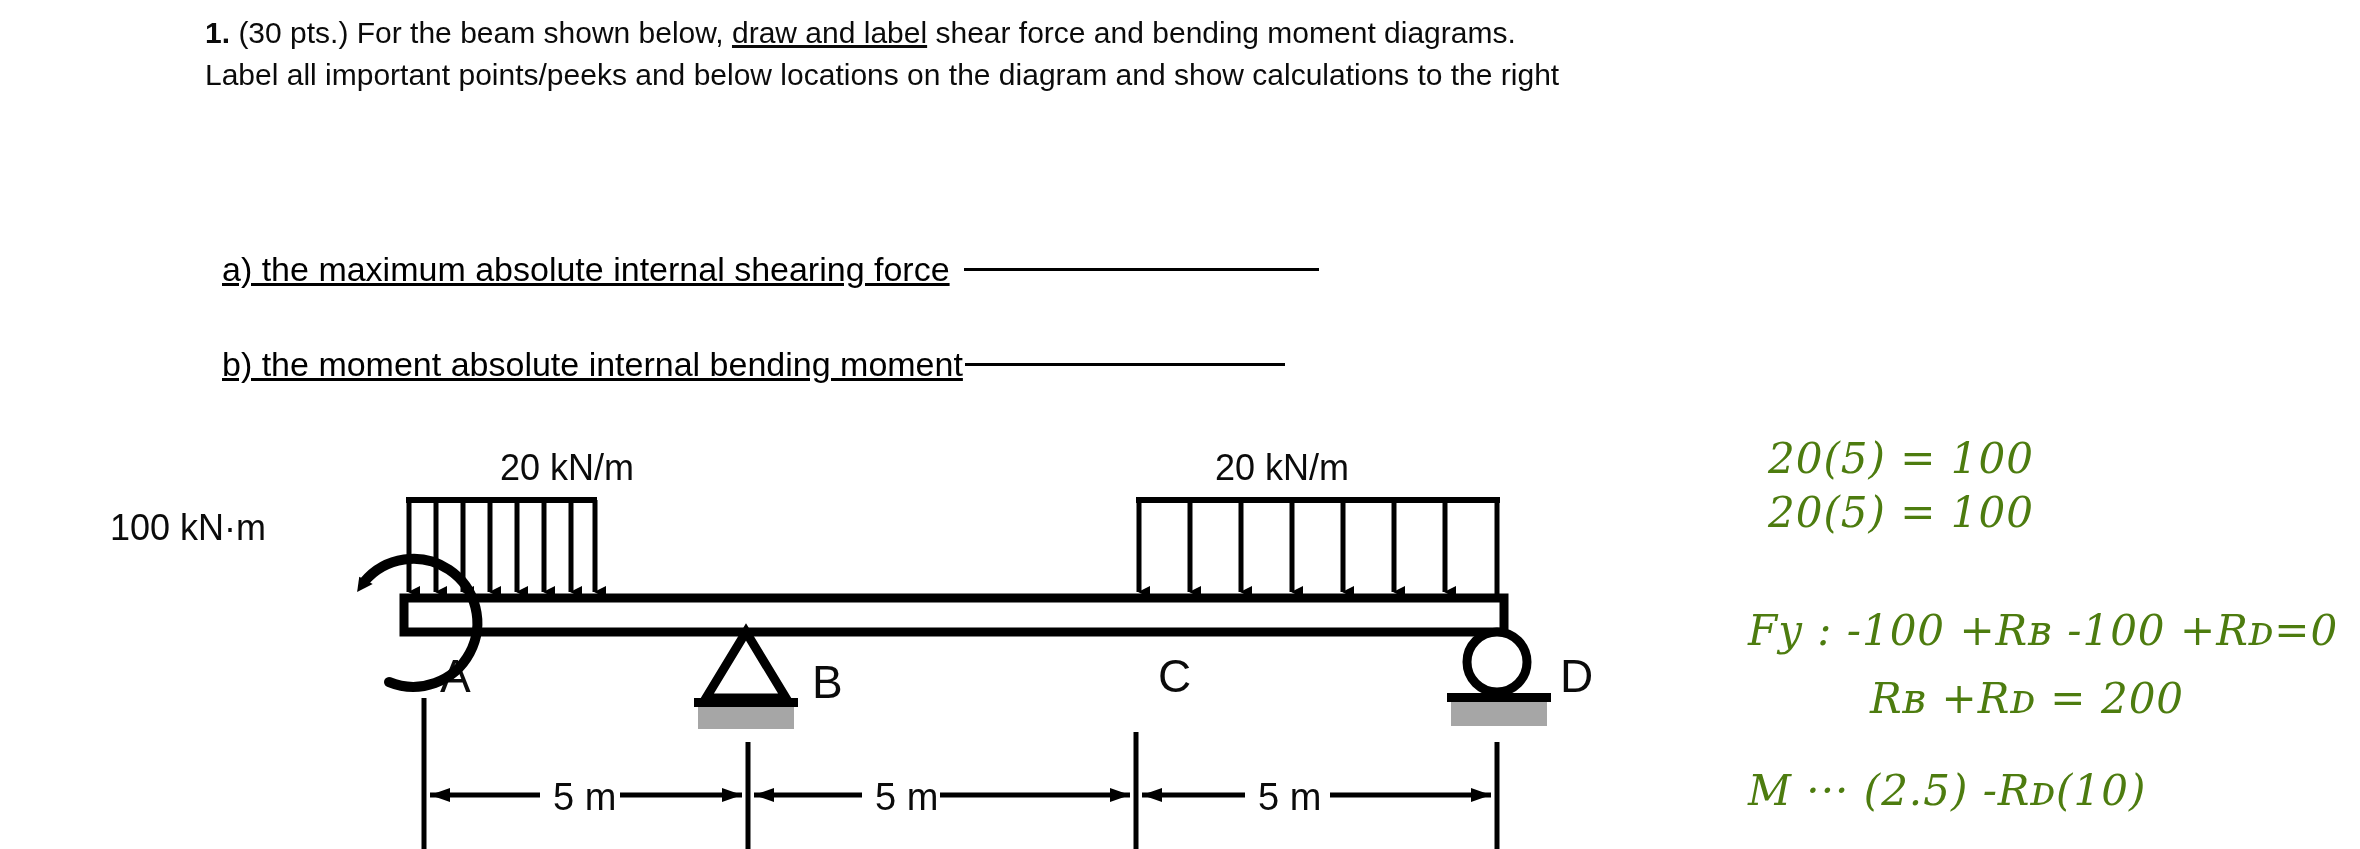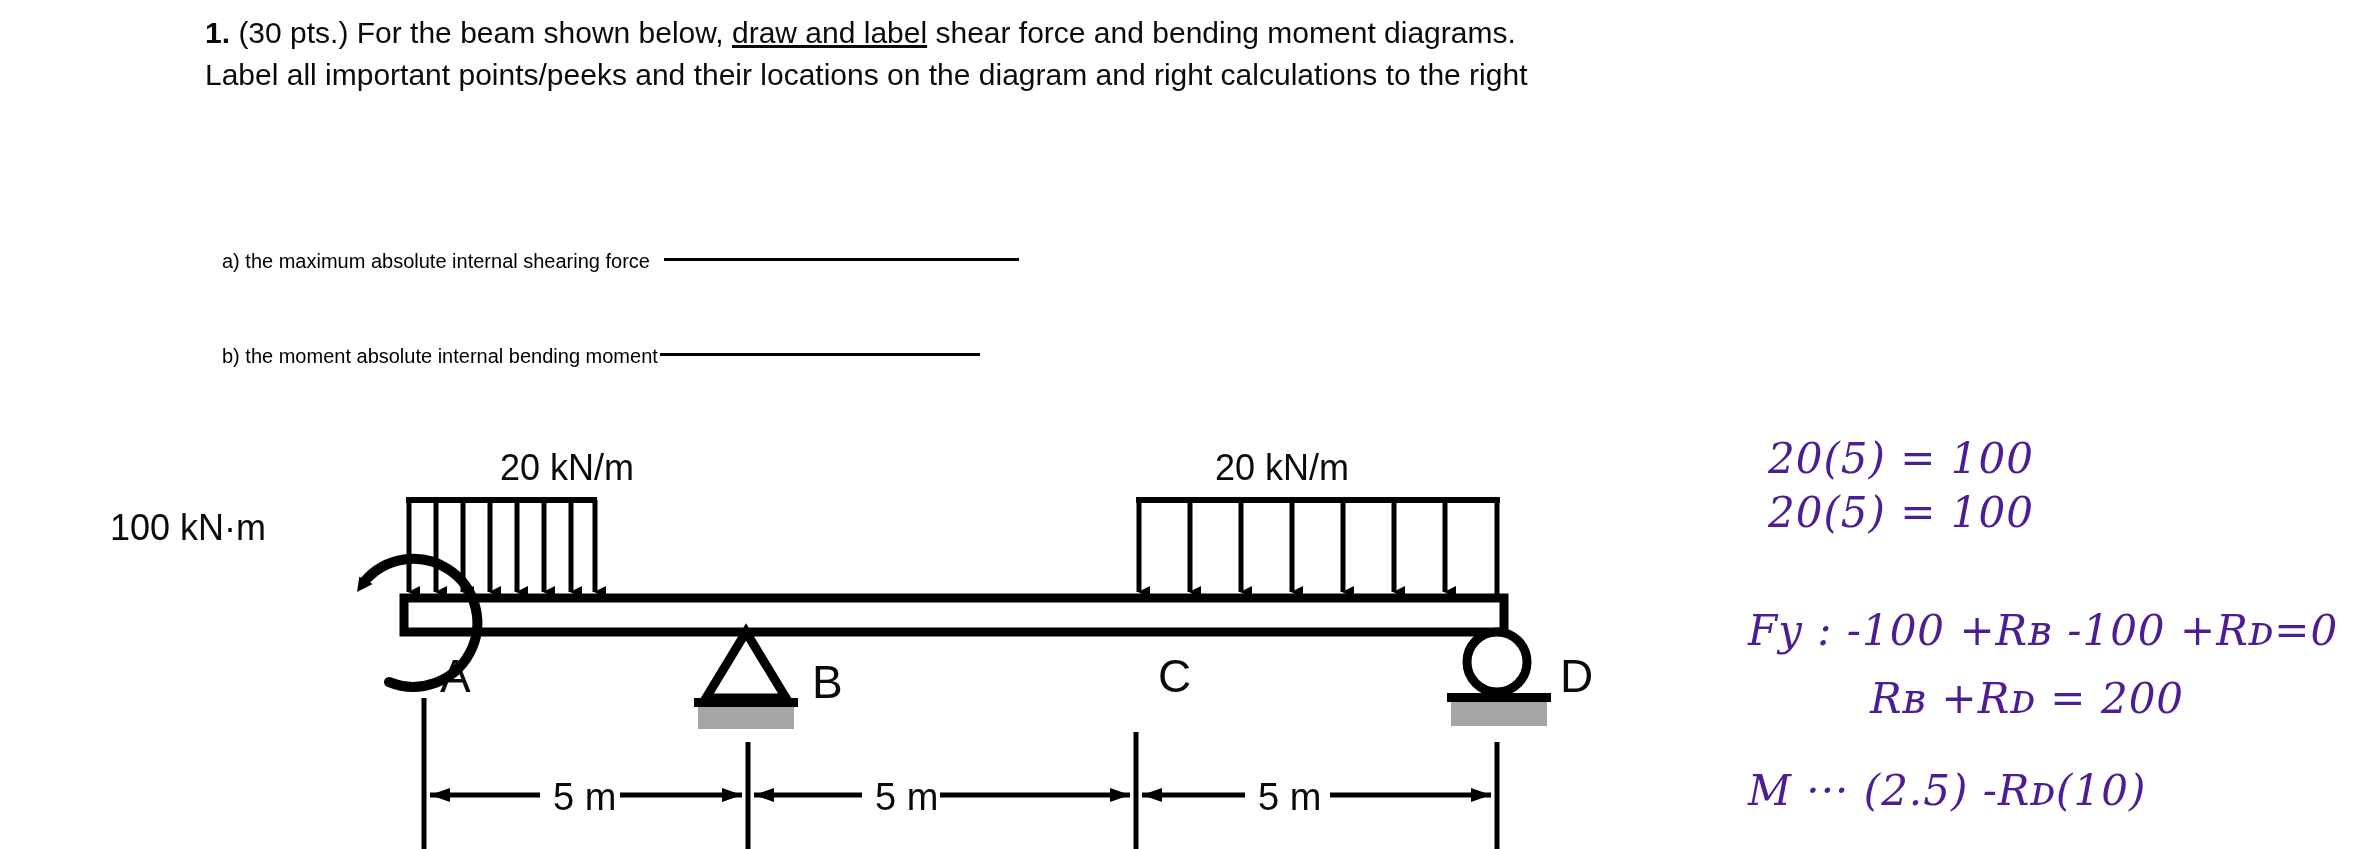--- a/index.html
+++ b/index.html
@@ -21,22 +21,23 @@
     color:#0b0b0b;
     white-space:nowrap;
     font-family:"Liberation Sans", sans-serif;
   }
   #stmt{left:205px;top:12px;width:1900px;white-space:normal;}
   #stmt .b{font-weight:bold;}
   #stmt .u{text-decoration:underline;}
 
   .subq{
     position:absolute;
-    font-size:20px;
+    font-size:34px;
     white-space:nowrap;
+    text-decoration:underline;
   }
   #qa{left:222px;top:250px;}
   #qb{left:222px;top:345px;}
   .blankline{
     display:inline-block;
     border-bottom:3px solid #000;
     vertical-align:middle;
     margin-bottom:6px;
   }
   #qa .blankline{width:355px;margin-left:14px;}
@@ -44,39 +45,39 @@
 
   
   #diagram{position:absolute;left:0;top:430px;width:1700px;height:419px;}
 
   
   #hand{position:absolute;left:1740px;top:430px;width:620px;height:419px;}
   .hw{
     position:absolute;
     font-family:"DejaVu Serif", serif;
     font-size:42px;
-    color:#4c1d95;
+    color:#4d7c0f;
     white-space:nowrap;
     letter-spacing:1px;
   }
   #hw1{left:28px;top:4px;}
   #hw2{left:28px;top:58px;}
   #hw3{left:8px;top:176px;text-align:center;}
   #hw4{left:108px;top:244px;margin-left:22px;}
   #hw5{left:8px;top:336px;}
   .hw-ital{font-style:italic;}
 </style>
 </head>
 <body>
 
 <div id="page">
 
   <div id="stmt" class="qtext">
     <span class="b">1.</span><span> </span><span>(30 pts.)</span><span> </span><span>For the beam shown below, </span><span class="u">draw and label</span><span> shear force and bending moment diagrams.</span><br>
-    <span>Label all important points/peeks and their locations on the diagram and right calculations to the right</span><br>
+    <span>Label all important points/peeks and below locations on the diagram and show calculations to the right</span><br>
   </div>
 
   <div id="qa" class="subq">
     <span>a) the maximum absolute internal shearing force</span><span class="blankline"></span>
   </div>
 
   <div id="qb" class="subq">
     <span>b) the moment absolute internal bending moment</span><span class="blankline"></span>
   </div>
 

